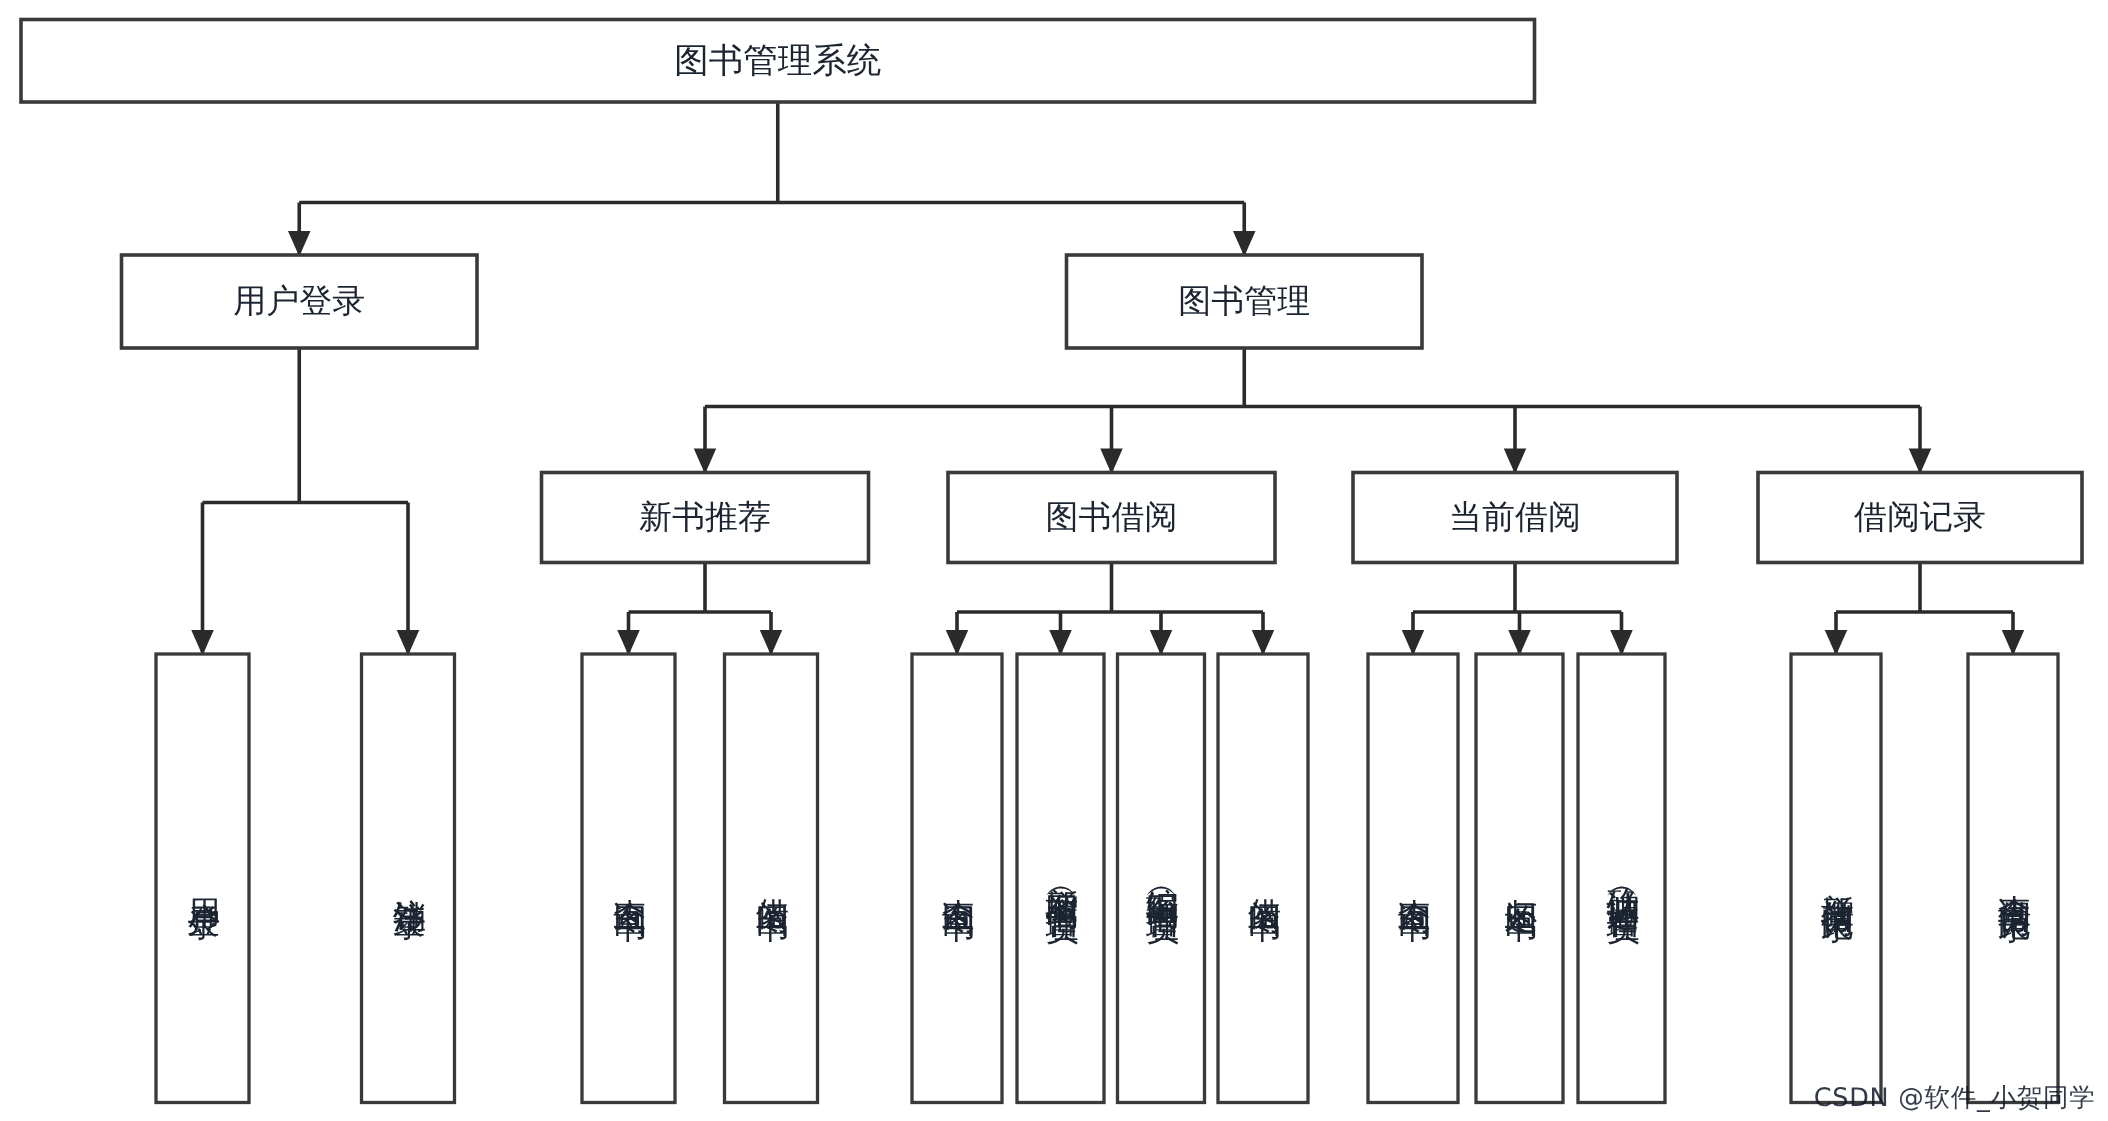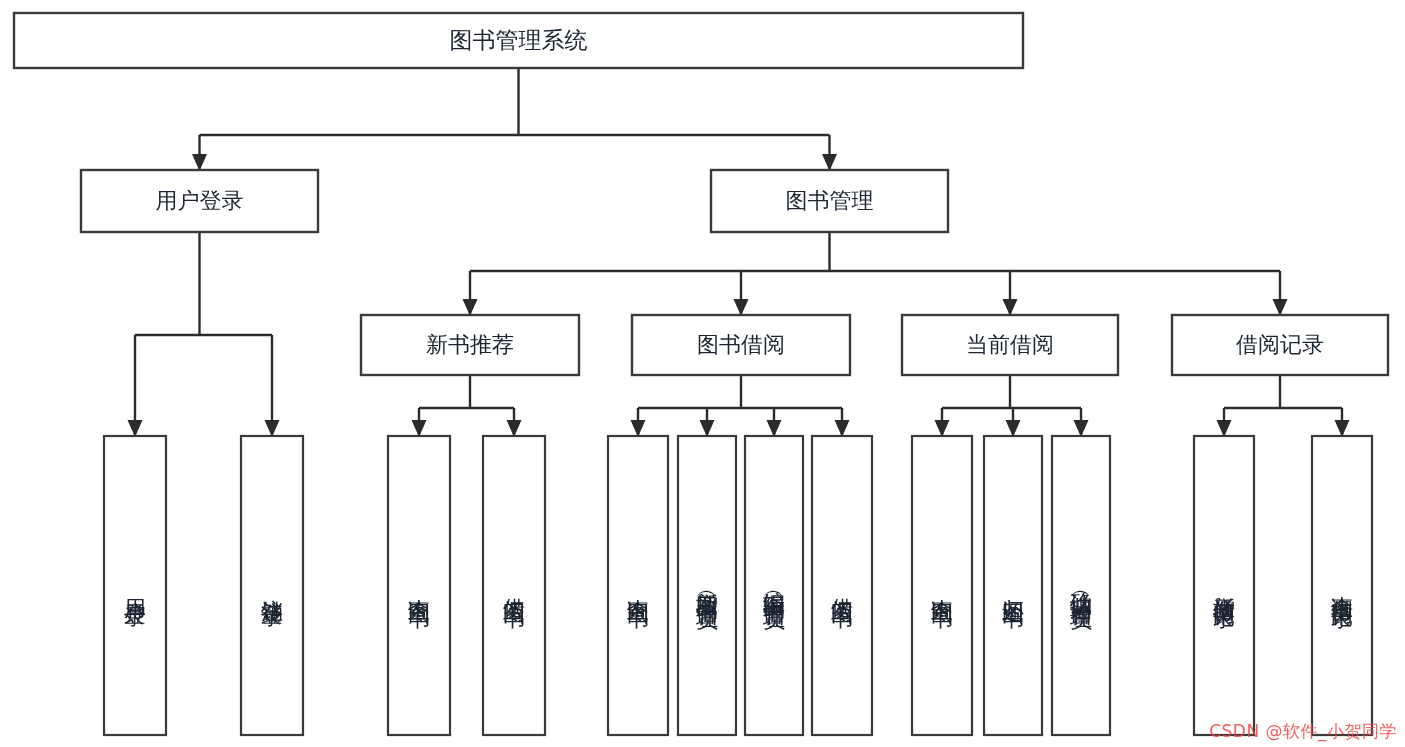--- a/index.html
+++ b/index.html
@@ -74,21 +74,21 @@
     letter-spacing: 2.5px;
     color: #1b2430;
     white-space: nowrap;
   }
   .watermark {
     position: absolute;
     right: 8px;
     bottom: 4px;
     font-family: "DejaVu Sans", "Liberation Sans", sans-serif;
     font-size: 17px;
-    color: #ef4444;
+    color: #0f172a;
     opacity: 0.85;
     letter-spacing: 0.5px;
     white-space: nowrap;
   }
 </style>
 </head>
 <body>
 
 <div id="diagram-root">
   <svg class="flow-canvas" viewBox="0 0 1405 747">

